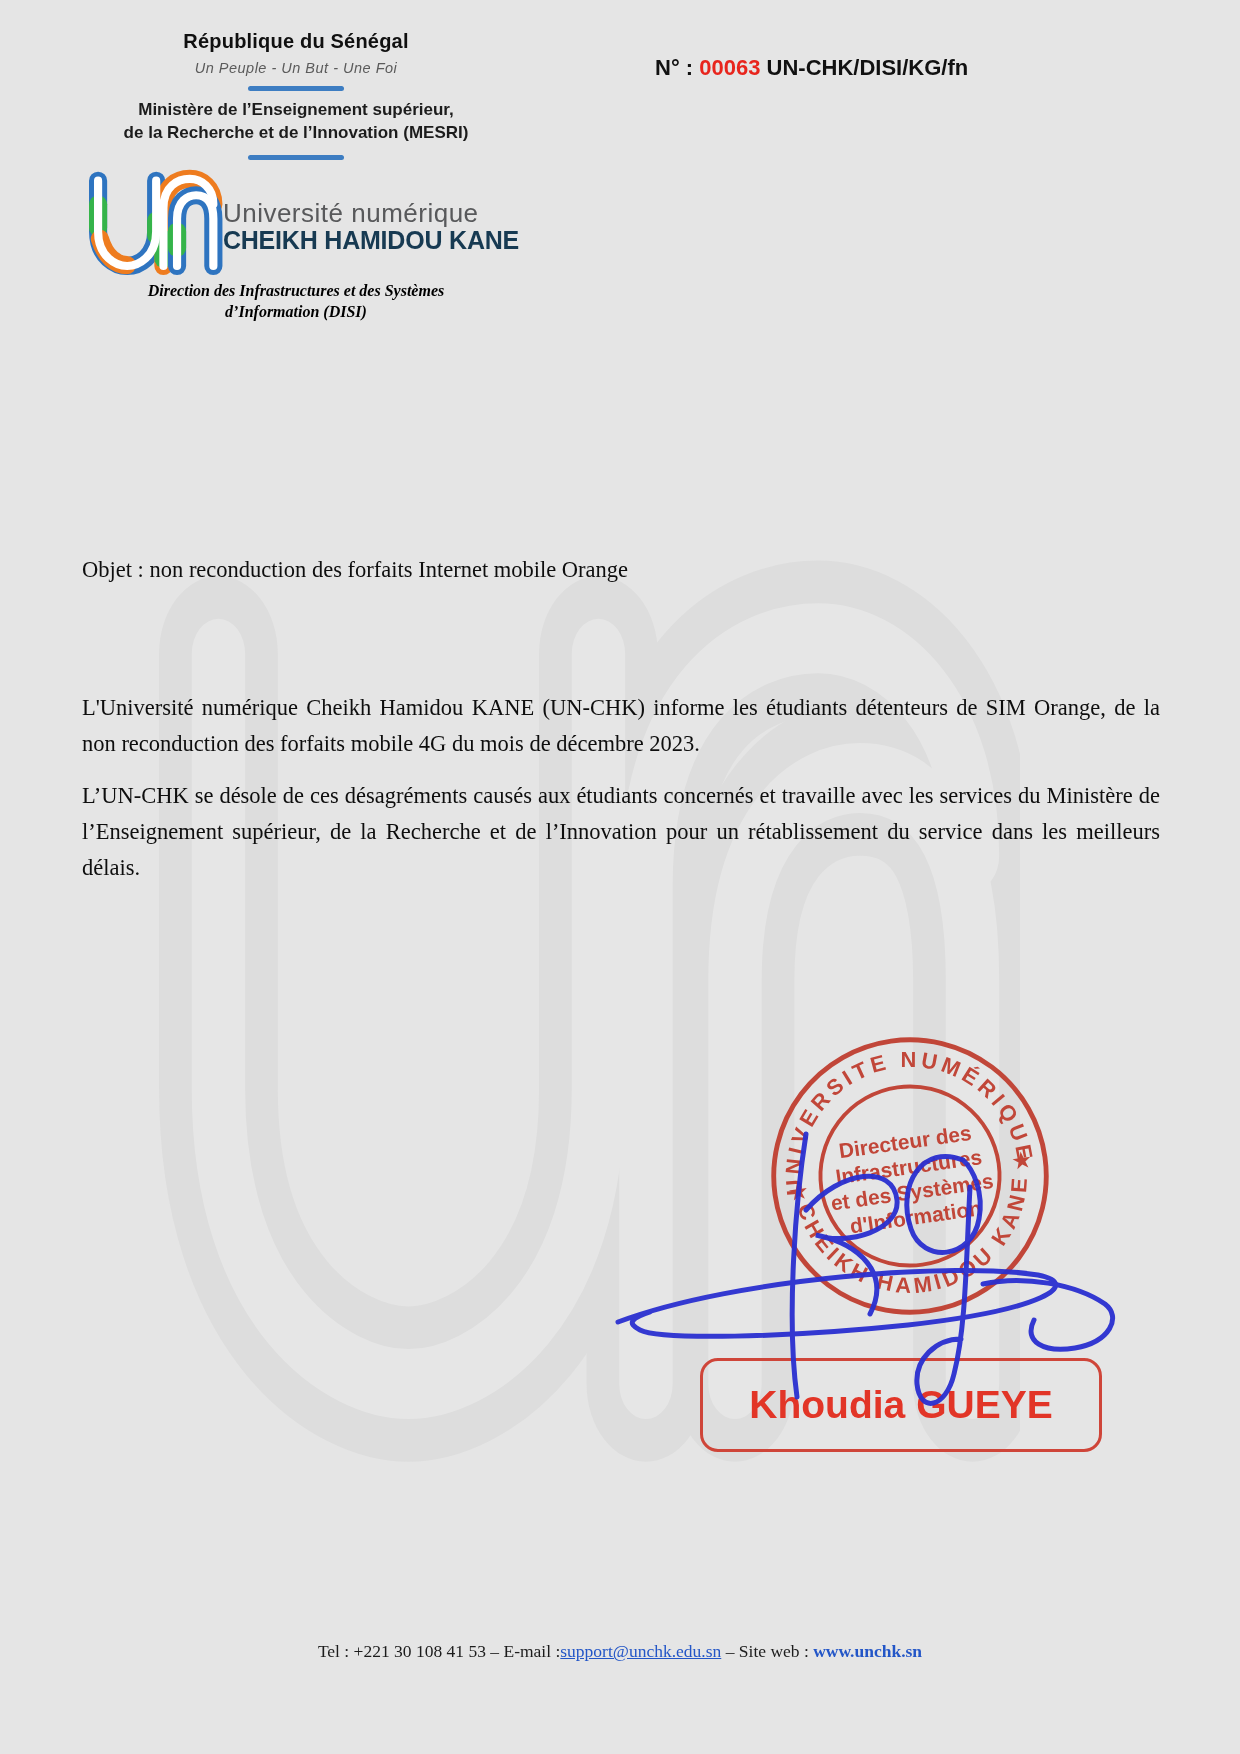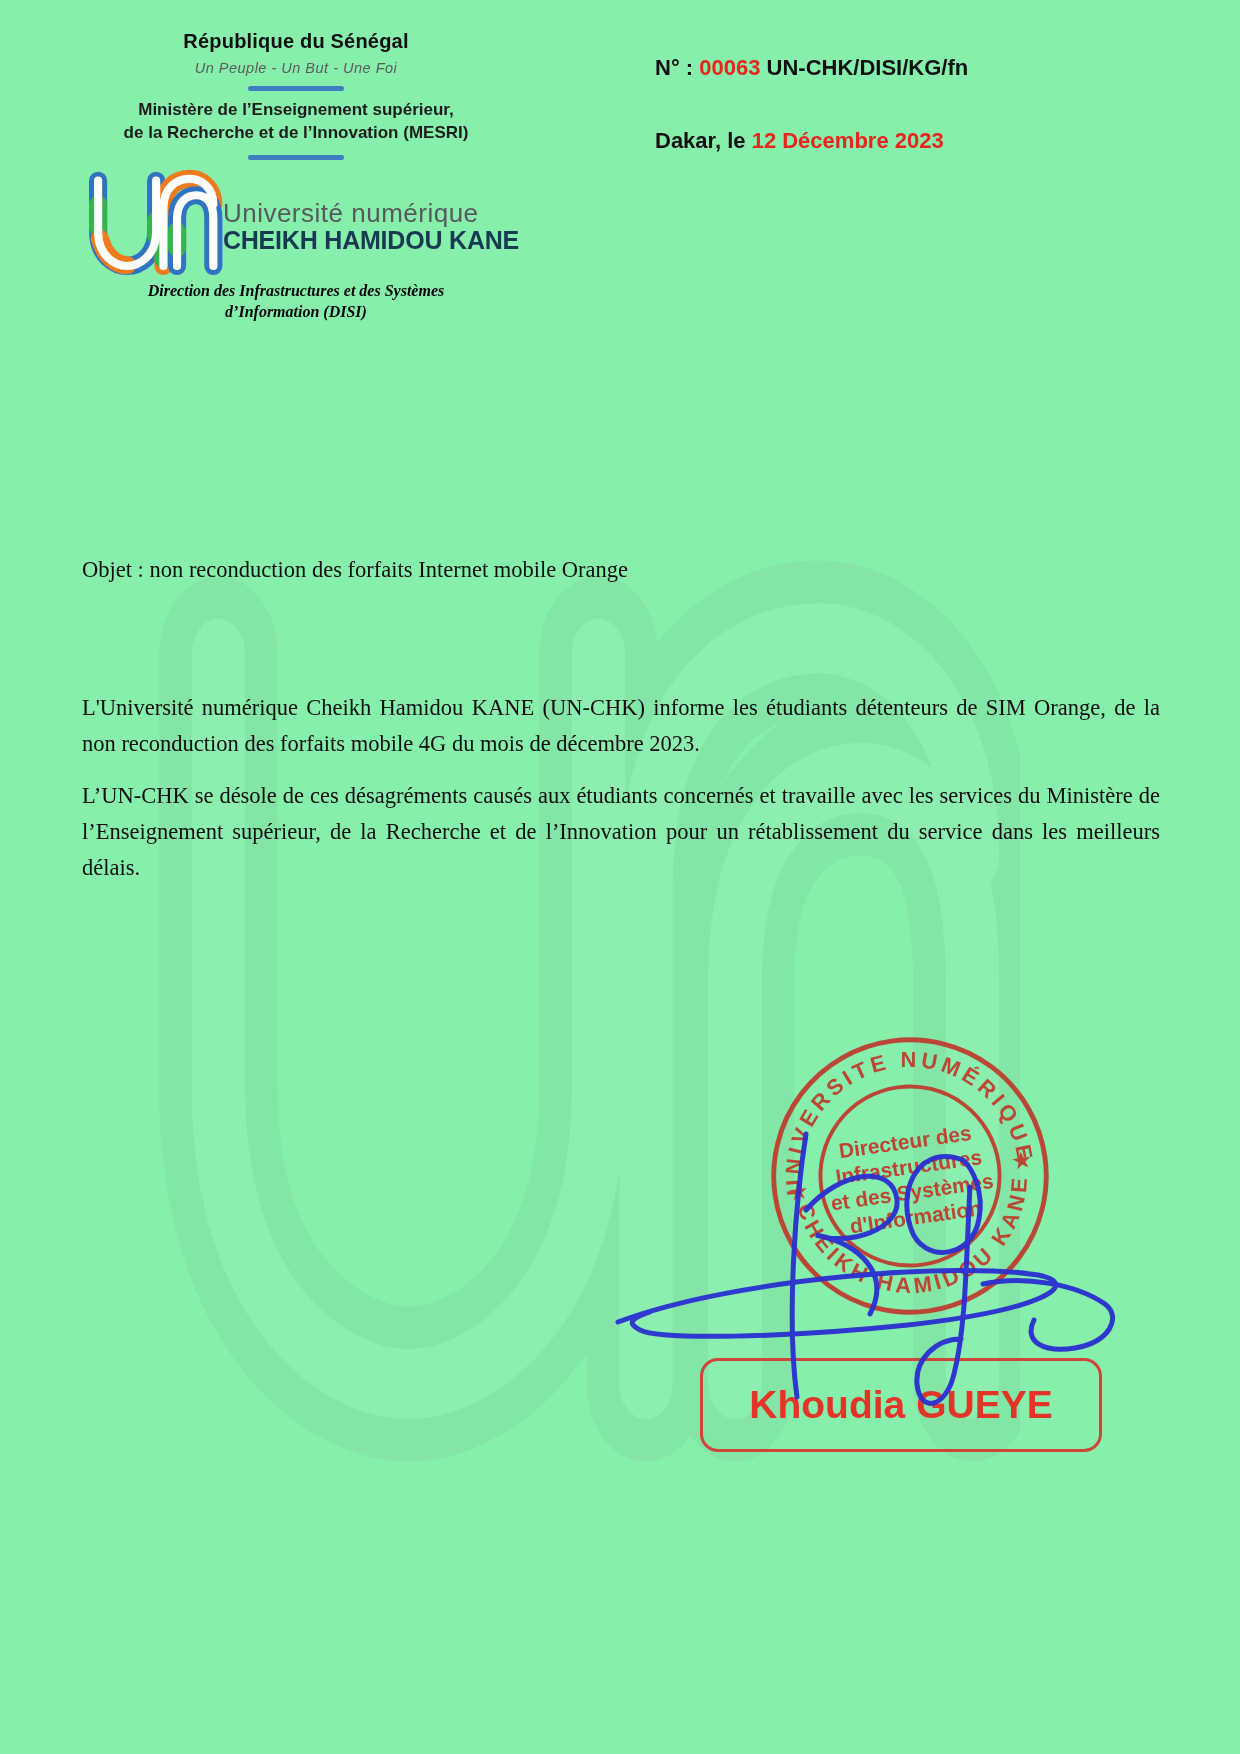--- a/index.html
+++ b/index.html
@@ -1,16 +1,16 @@
 <!DOCTYPE html>
 <html lang="fr"><head>
 <meta charset="utf-8">
 <style>
   html,body{margin:0;padding:0;background:#ffffff;}
-  .page{position:relative;width:1240px;height:1754px;background:#86efac;overflow:hidden;
+  .page{position:relative;width:1240px;height:1754px;background:#e5e5e5;overflow:hidden;
         font-family:"Liberation Serif", serif;color:#111;}
 
   
   .hleft{position:absolute;left:58px;top:30px;width:476px;text-align:center;
          font-family:"Liberation Sans", sans-serif;}
   .country{font-size:20px;font-weight:bold;color:#101010;letter-spacing:.2px;}
   .motto{font-size:14.5px;font-style:italic;color:#5b5b5b;margin-top:7px;letter-spacing:.5px;}
   .bluebar{width:96px;height:5px;background:#3d7dc2;border-radius:3px;margin:10px auto 8px auto;}
   .ministry{font-size:17px;font-weight:600;color:#1c1c1c;line-height:1.35;}
   .logorow{display:flex;align-items:center;justify-content:center;gap:0;margin-top:4px;}
@@ -114,23 +114,20 @@
     <div class="disi">
       <span>Direction des Infrastructures et des Systèmes</span><br>
       <span>d’Information (DISI)</span>
     </div>
   </div>
 
   <div class="hright">
     <div>
       <span>N° : </span><span class="red">00063</span><span> UN-CHK/DISI/KG/fn</span>
     </div>
-    <div class="dateline">
-      <span>Dakar, le </span><span class="red">12 Décembre 2023</span>
-    </div>
   </div>
 
 
   <div class="objet">
     <b>Objet :</b><span> non reconduction des forfaits Internet mobile Orange</span>
   </div>
 
   <div class="bodytext">
     <p>L'Université numérique Cheikh Hamidou KANE (UN-CHK) informe les étudiants détenteurs de SIM Orange, de la non reconduction des forfaits mobile 4G du mois de décembre 2023.</p>
     <p>L’UN-CHK se désole de ces désagréments causés aux étudiants concernés et travaille avec les services du Ministère de l’Enseignement supérieur, de la Recherche et de l’Innovation pour un rétablissement du service dans les meilleurs délais.</p>
@@ -170,15 +167,18 @@
       <path d="M372,75 C368,150 368,215 356,262 C348,296 322,302 319,272 C317,247 338,227 363,227"></path>
       <path d="M385,172 C425,163 478,172 507,192 C524,205 512,230 477,236 C446,241 425,230 436,208"></path>
     </g>
   </svg>
 
   <div class="namebox">
     <span>Khoudia GUEYE</span>
   </div>
 
   <div class="footer">
+    <div>
+      <span>Tel : +221 30 108 41 53 – E-mail :</span><a class="email" href="#">support@unchk.edu.sn</a><span> – Site web : </span><a class="site" href="#">www.unchk.sn</a>
+    </div>
   </div>
 
 </div>
 
 </body></html>

